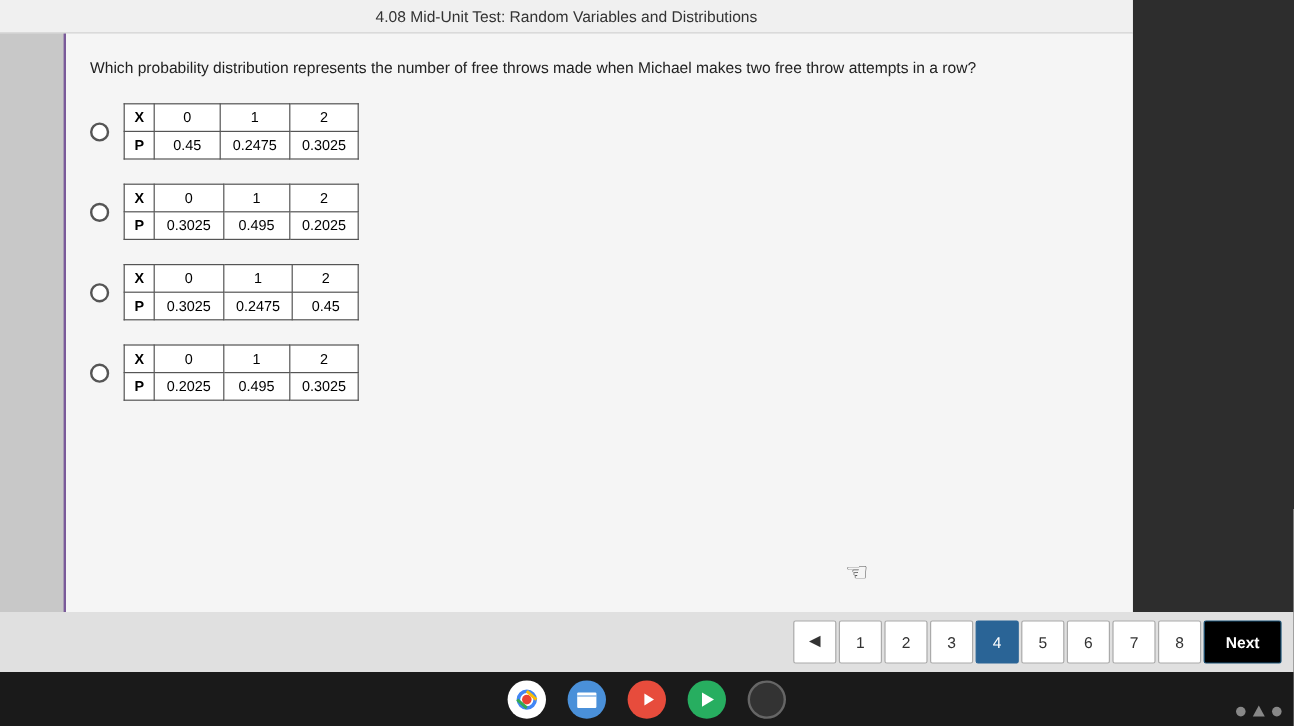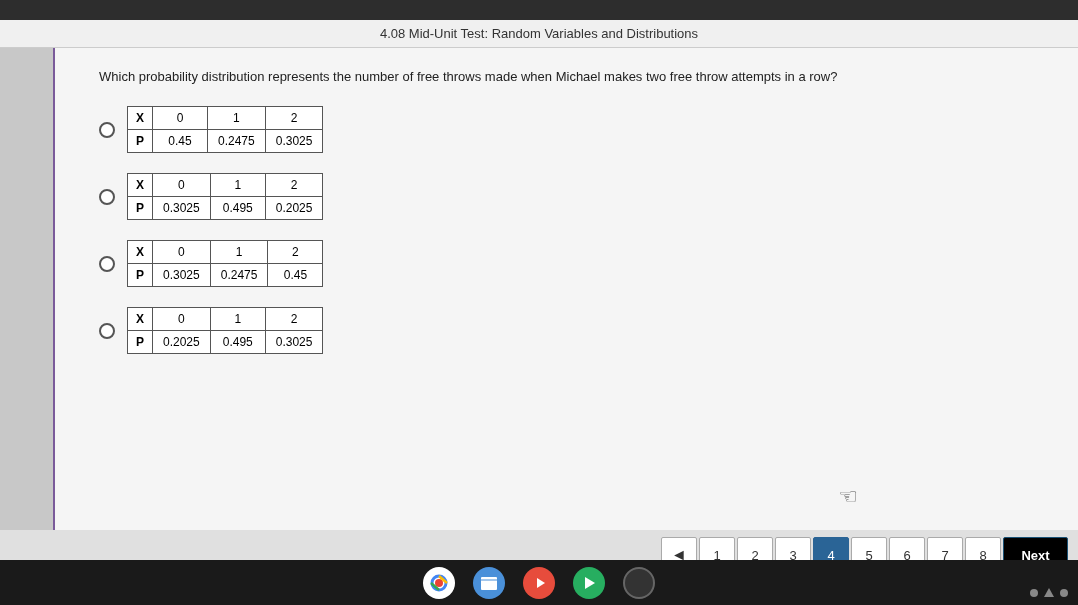--- a/index.html
+++ b/index.html
@@ -9,26 +9,25 @@
       height: 605px;
       background: #2d2d2d;
       font-family: Arial, sans-serif;
       overflow: hidden;
       position: relative;
     }
 
     #screen {
       position: absolute;
       top: 0; left: 0;
-      width: 1078px;
+      width: 944px;
       height: 560px;
       background: #e8e8e8;
       display: flex;
       flex-direction: column;
-      margin-top: 20px;
     }
 
     #header {
       background: #f0f0f0;
       border-bottom: 1px solid #ccc;
       padding: 6px 0;
       text-align: center;
       font-size: 13px;
       color: #333;
     }
@@ -40,21 +39,21 @@
 
     #left-bar {
       width: 55px;
       background: #c8c8c8;
       border-right: 2px solid #7a5a9a;
     }
 
     #main-content {
       flex: 1;
       background: #f5f5f5;
-      padding: 20px 44px;
+      padding: 20px 20px;
       position: relative;
     }
 
     #question-text {
       font-size: 13px;
       color: #222;
       margin-bottom: 20px;
       line-height: 1.4;
     }
 

